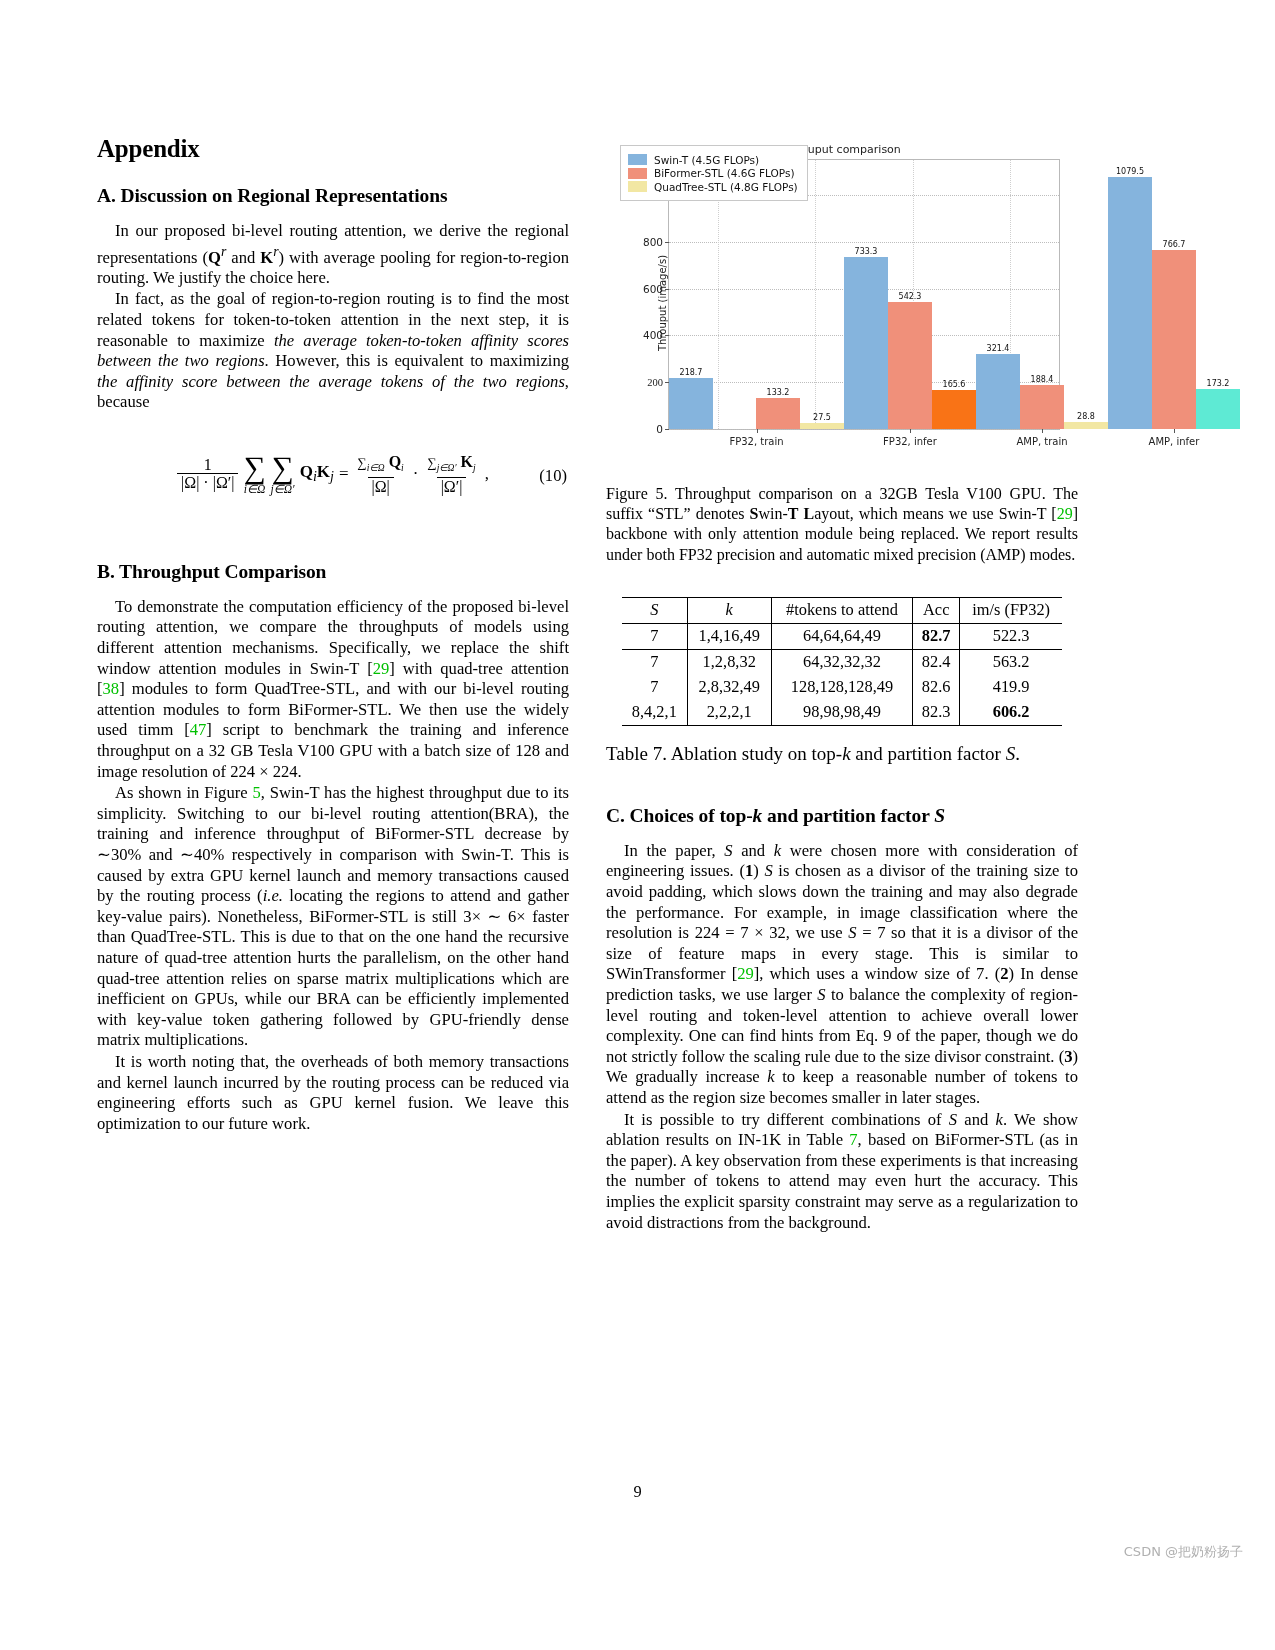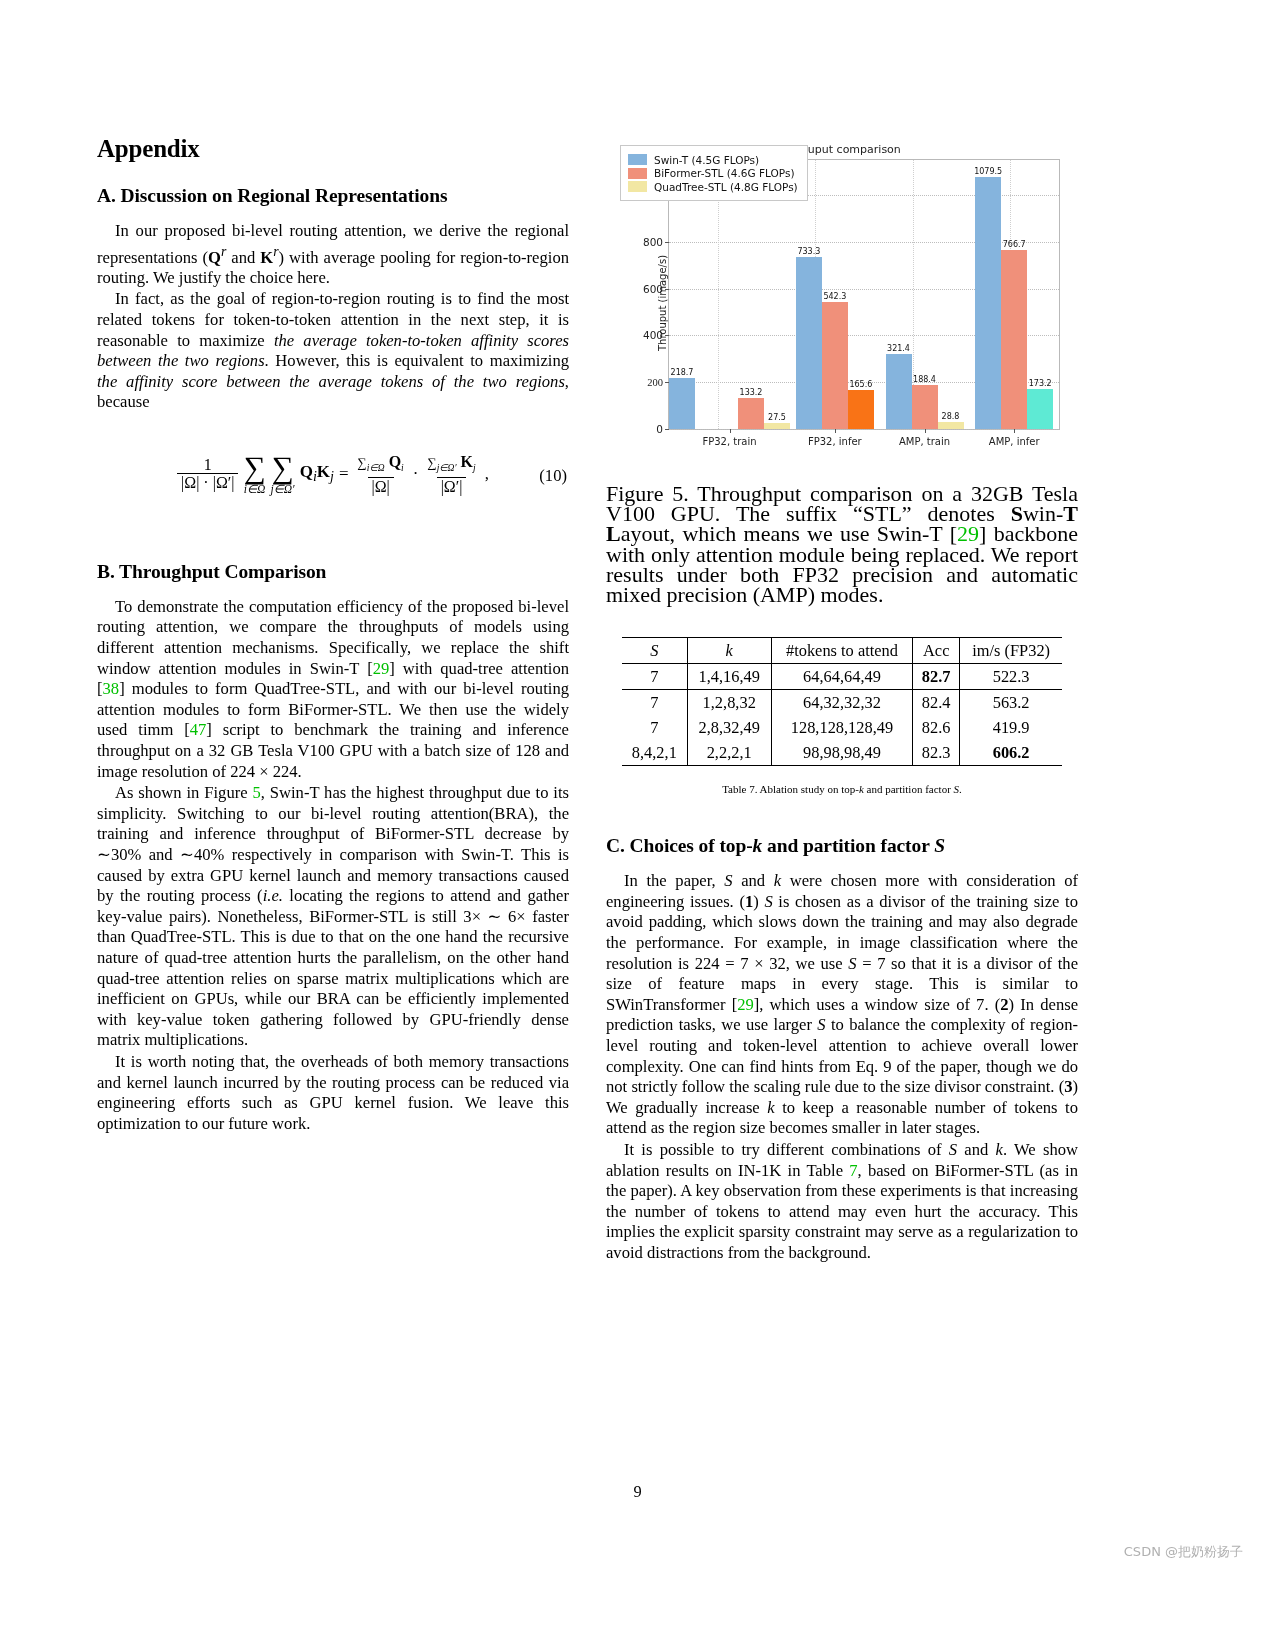--- a/index.html
+++ b/index.html
@@ -63,51 +63,51 @@
     font-family:"DejaVu Sans", sans-serif;font-size:10.5px;color:#222;white-space:nowrap;
   }
   .ytick-mark{position:absolute;left:-4px;width:4px;border-top:1px solid #555;}
   .ylabel{
     position:absolute;left:8px;top:50%;transform:translateY(-50%) rotate(-90deg);
     transform-origin:center;
     font-family:"DejaVu Sans", sans-serif;font-size:10px;color:#222;white-space:nowrap;
   }
   .groups{position:absolute;left:0;right:0;bottom:0;top:0;display:flex;}
   .group{flex:1;position:relative;display:flex;align-items:flex-end;justify-content:center;gap:0px;}
-  .bar{width:26px;position:relative;}
+  .bar{width:44px;position:relative;}
   .bar .val{
     position:absolute;left:50%;transform:translateX(-50%);bottom:100%;
     font-family:"DejaVu Sans", sans-serif;font-size:8px;color:#111;
     margin-bottom:1px;white-space:nowrap;
   }
   .xtick{
     position:absolute;top:calc(100% + 7px);left:50%;transform:translateX(-50%);
     font-family:"DejaVu Sans", sans-serif;font-size:10px;color:#222;white-space:nowrap;
   }
   .xtick-mark{position:absolute;top:100%;left:50%;height:4px;border-left:1px solid #555;}
   .legend{
     position:absolute;left:14px;top:10px;background:#fff;border:1px solid #c8c8c8;
     padding:6px 9px 6px 7px;
   }
   .legend-item{display:flex;align-items:center;gap:7px;margin:1.5px 0;}
   .swatch{width:19px;height:11px;display:inline-block;}
   .legend-label{font-family:"DejaVu Sans", sans-serif;font-size:10.5px;color:#111;white-space:nowrap;}
 
-  .caption{font-size:22px;line-height:20.2px;text-align:justify;margin-top:14px;}
+  .caption{font-size:16px;line-height:20.2px;text-align:justify;margin-top:14px;}
 
   
   .tablewrap{margin-top:32px;}
   table.tbl{border-collapse:collapse;font-size:16.4px;margin:0 auto;width:440px;}
   table.tbl td,table.tbl th{padding:2.5px 6px;text-align:center;font-weight:normal;}
   .rule-top td{border-top:1.5px solid #000;}
   .hdr td{border-bottom:1.1px solid #000;}
   .sub-rule td{border-bottom:1.1px solid #000;}
   .rule-bot td{border-bottom:1.5px solid #000;}
   .vline{border-left:1px solid #000;}
-  .tbl-caption{font-size:11px;text-align:center;margin-top:17px;}
+  .tbl-caption{font-size:19px;text-align:left;margin-top:17px;}
 
   .pageno{
     position:absolute;left:0;right:0;top:1482px;text-align:center;font-size:16.4px;
   }
   .watermark{
     position:absolute;right:32px;top:1543px;
     font-family:"DejaVu Sans", sans-serif;font-size:13px;color:#b0b0b0;
   }
 </style>
 </head>

